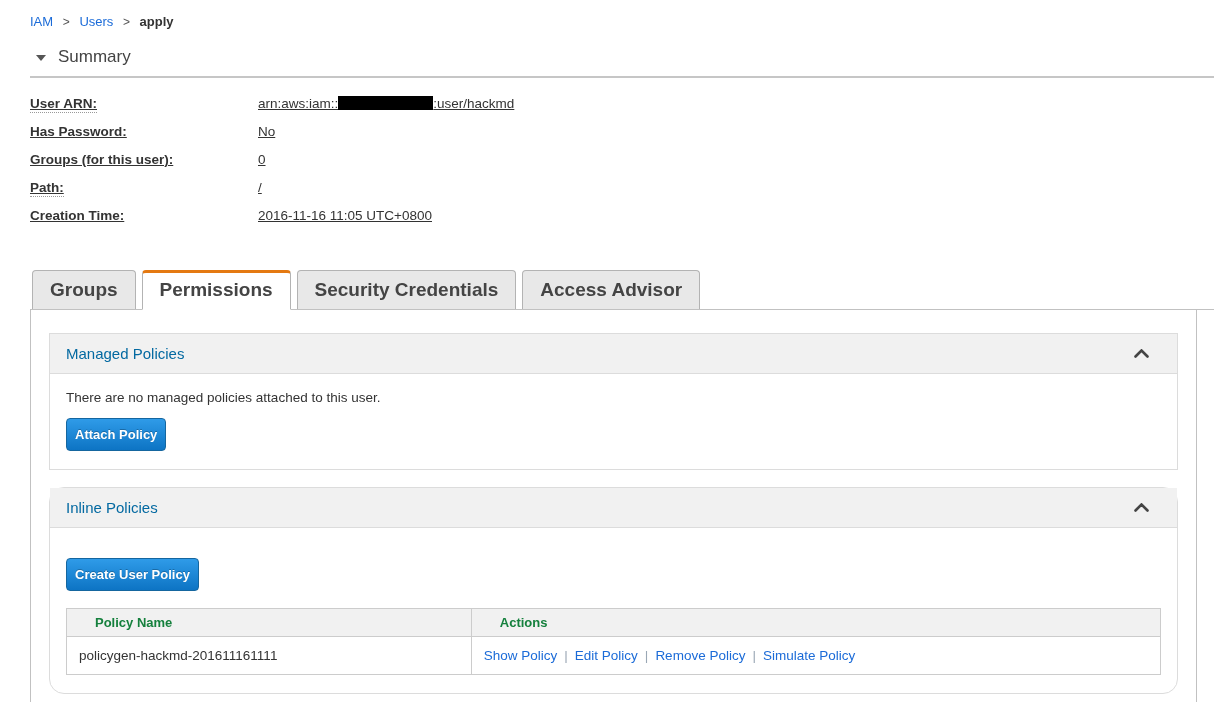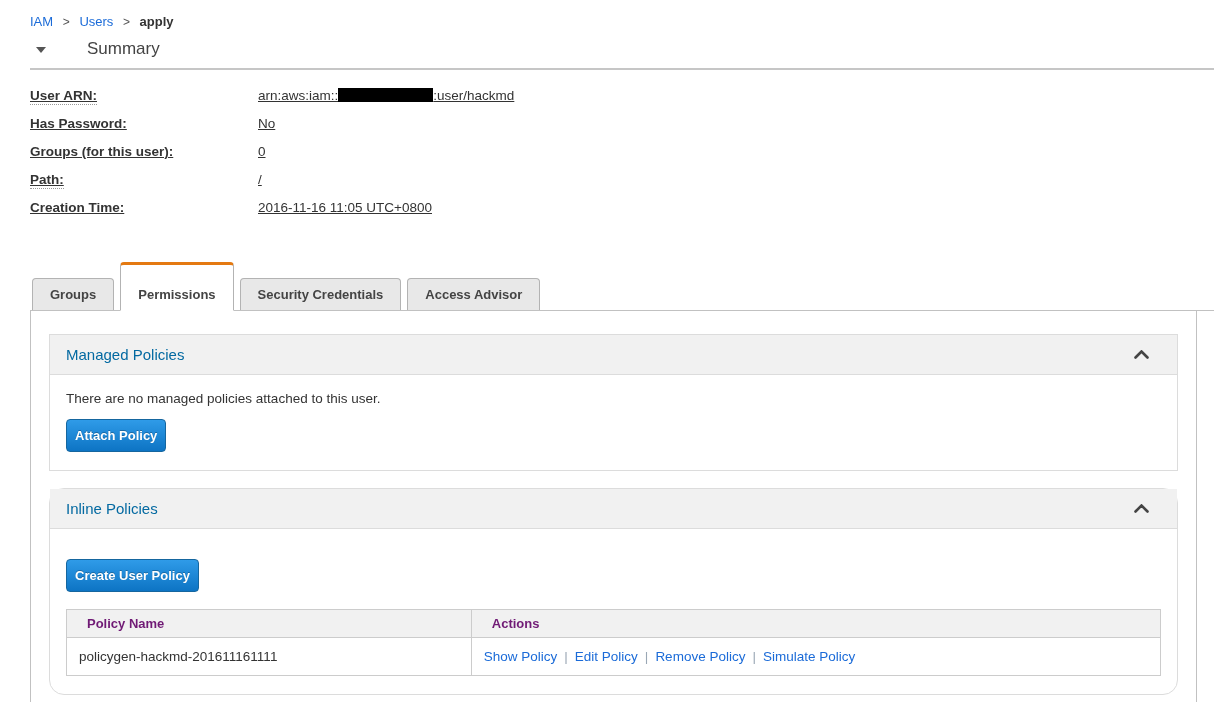--- a/index.html
+++ b/index.html
@@ -15,24 +15,24 @@
   .breadcrumb {
     padding: 14px 0 0 30px;
     font-size: 13px;
   }
   .breadcrumb a { color: #1b6bd8; text-decoration: none; cursor: pointer; }
   .breadcrumb .sep { color: #555; margin: 0 6px; font-size: 12px; }
   .breadcrumb .current { color: #333; font-weight: bold; }
 
   
   .summary-header {
-    margin: 10px 0 0 30px;
+    margin: 18px 0 0 30px;
     display: flex; align-items: center;
     font-size: 17px; color: #444;
-    cursor: pointer; width: 180px; gap: 29px;
+    cursor: pointer; width: 180px;
   }
   .caret-down {
     width: 0; height: 0;
     border-left: 5px solid transparent;
     border-right: 5px solid transparent;
     border-top: 6px solid #555;
     margin: 2px 12px 0 6px;
   }
   .summary-rule {
     margin-left: 30px;
@@ -54,32 +54,32 @@
 
   
   .tabbar {
     margin: 40px 0 0 30px;
     display: flex; align-items: flex-end; gap: 6px;
     border-bottom: 1px solid #c1c1c1;
     padding-left: 2px;
   }
   .tab {
     padding: 8px 17px;
-    font-size: 13px; font-weight: bold; color: #444;
+    font-size: 19px; font-weight: bold; color: #444;
     background: #e8e8e8;
     border: 1px solid #b3b3b3;
     border-bottom: none;
     border-radius: 4px 4px 0 0;
     cursor: pointer;
     white-space: nowrap;
   }
   .tab.active {
     background: #fff;
     border-top: 3px solid #e47911;
-    padding-top: 22px;
+    padding-top: 6px;
     position: relative; z-index: 2;
     margin-bottom: -1px;
     border-bottom: 1px solid #fff;
   }
 
   
   .panel {
     margin-left: 30px;
     width: 1167px;
     border: 1px solid #c1c1c1;
@@ -119,22 +119,22 @@
     width: 100%;
     border-collapse: collapse;
     font-size: 13.5px;
   }
   .policy-table th, .policy-table td {
     border: 1px solid #cccccc;
     text-align: left;
   }
   .policy-table th {
     background: #f1f1f1;
-    padding: 6px 20px;
-    font-size: 13px; color: #701a75; margin-left: 19px;
+    padding: 6px 28px;
+    font-size: 13px; color: #15803d; margin-left: 19px;
   }
   .policy-table td { padding: 11px 12px; background: #fff; }
   .policy-table .col-name { width: 37%; }
   .actions-cell a { color: #1b6bd8; text-decoration: none; cursor: pointer; }
   .actions-cell .pipe { color: #9aa7b5; margin: 0 7px; }
 </style>
 </head>
 <body>
 
 <div class="breadcrumb">

